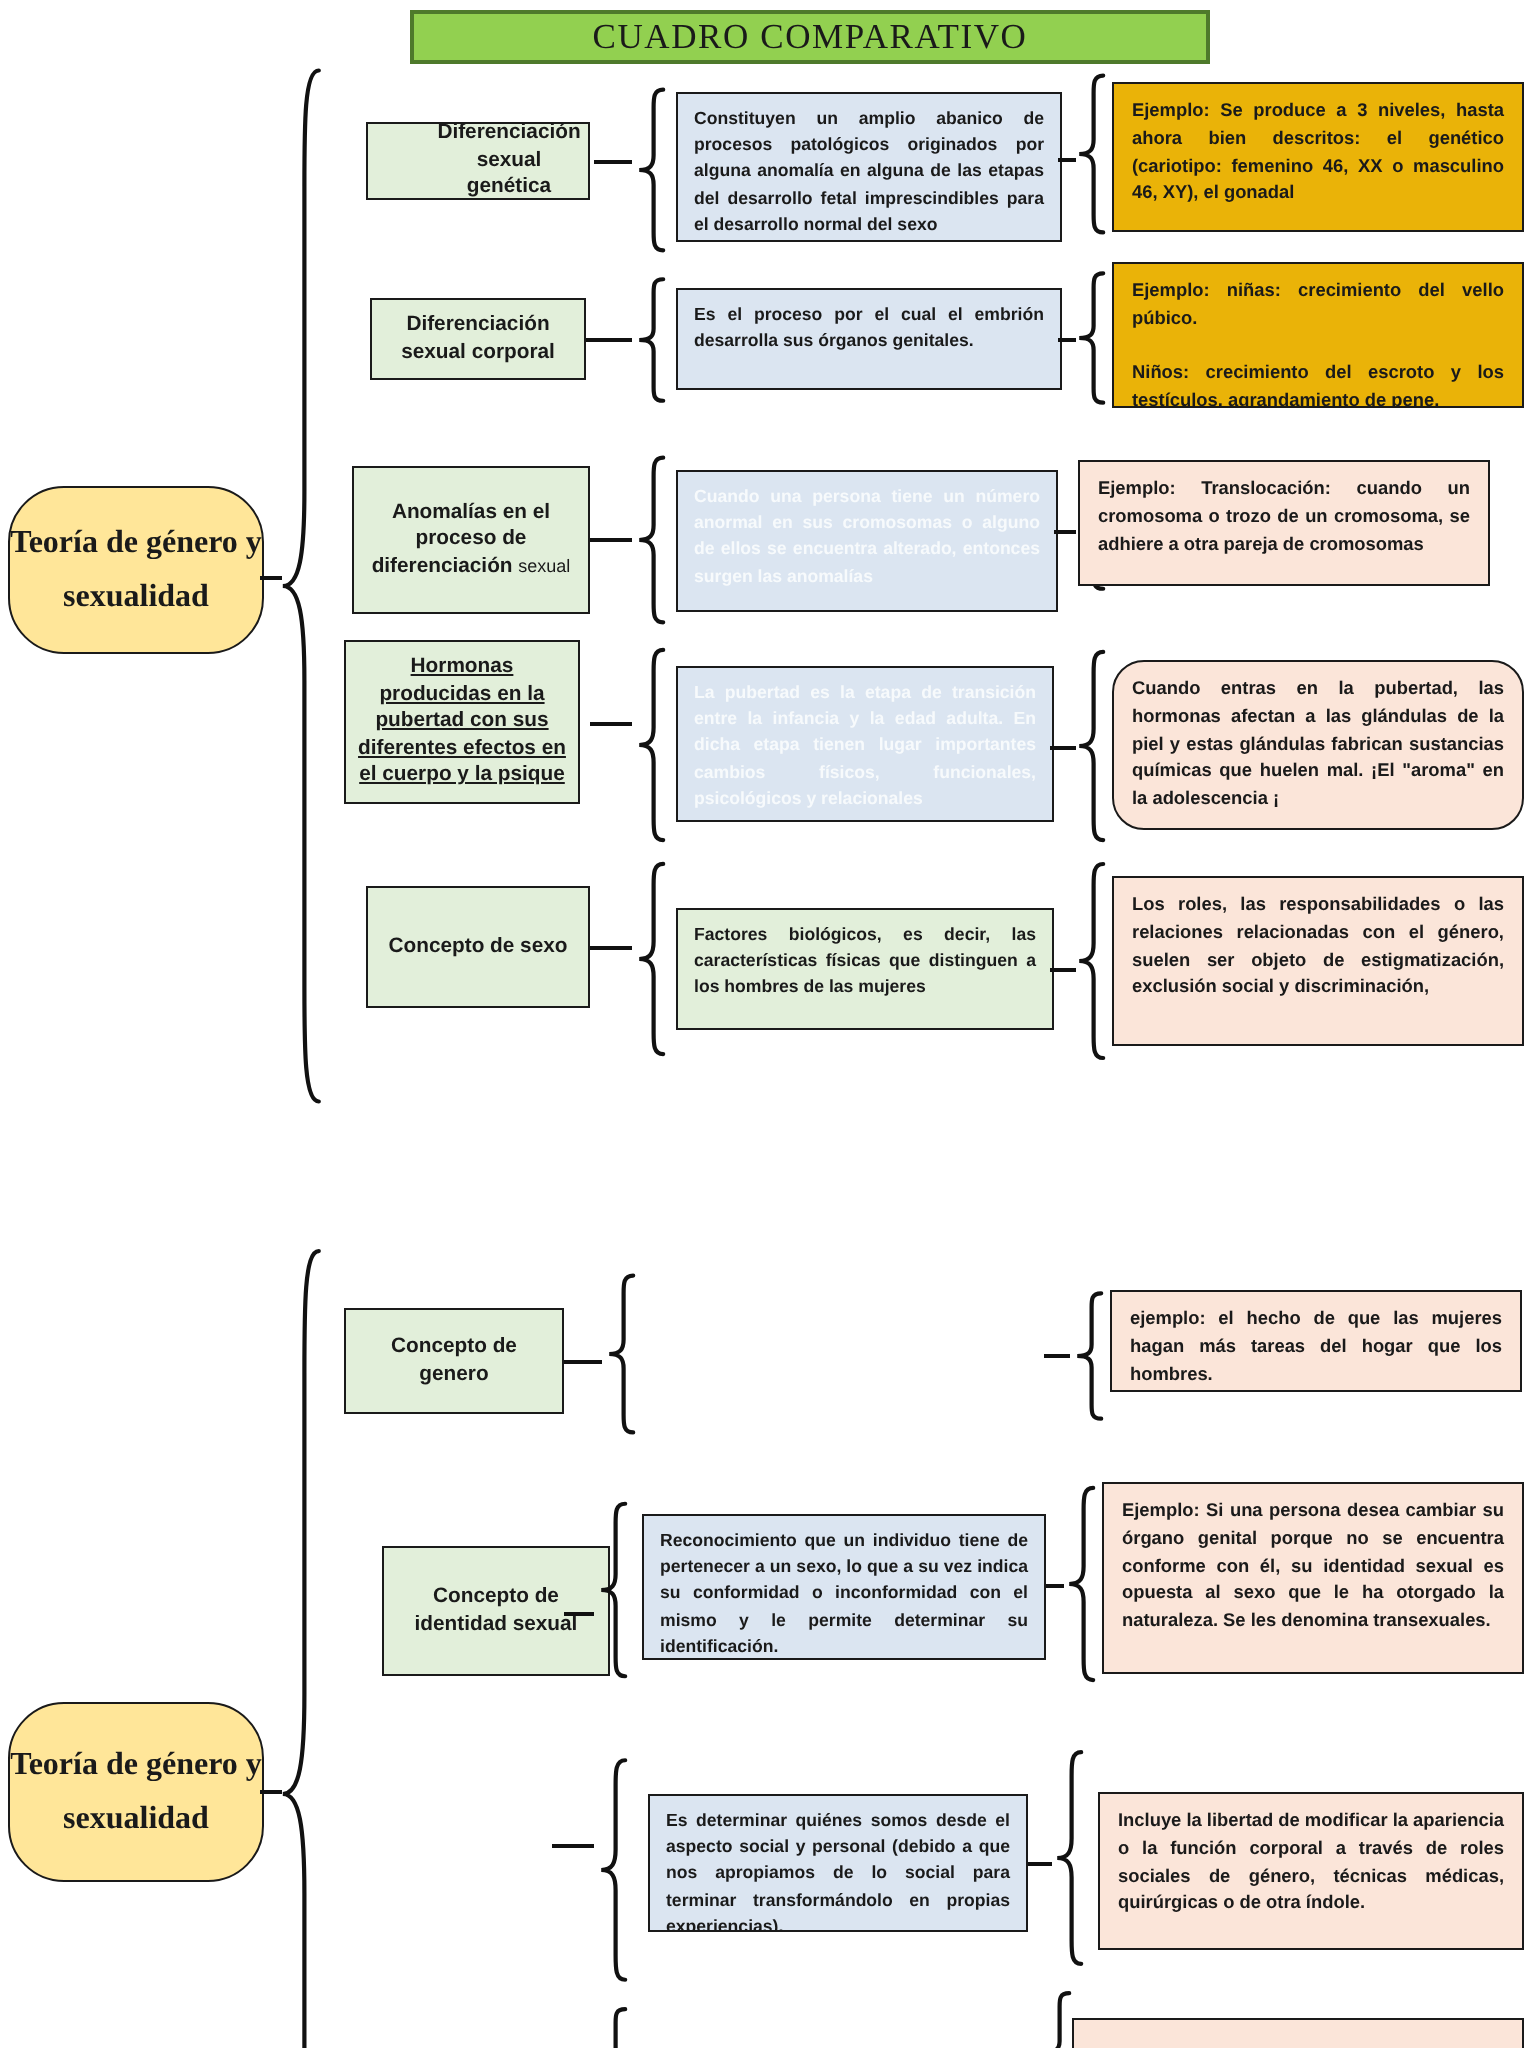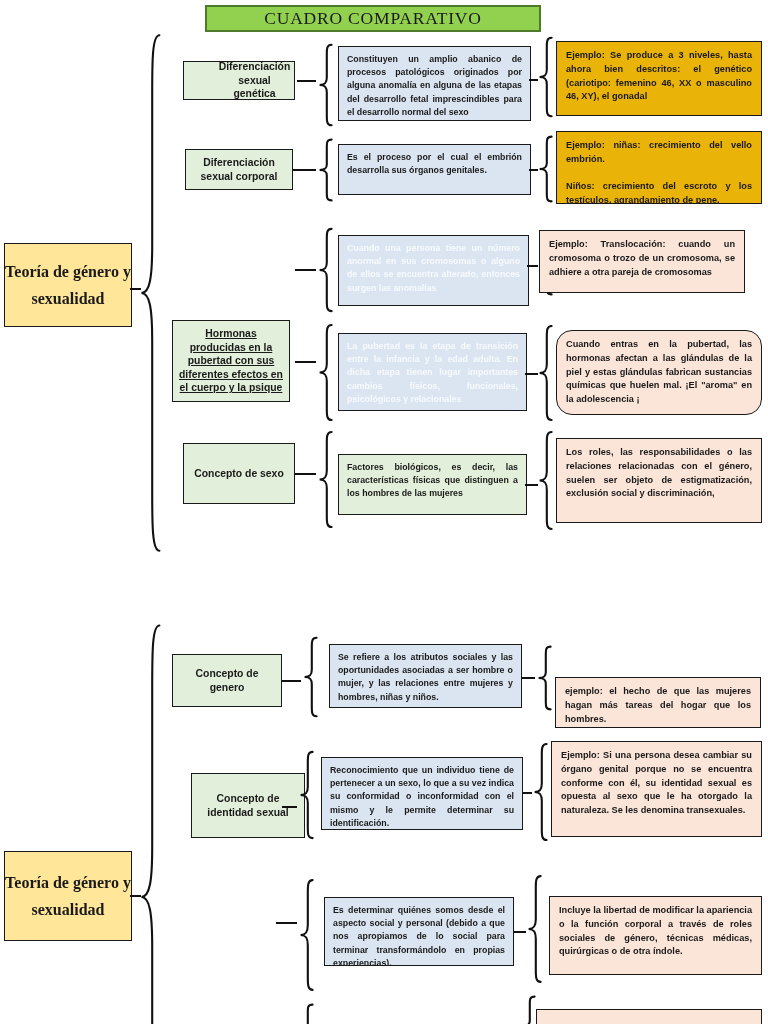--- a/index.html
+++ b/index.html
@@ -2,41 +2,41 @@
 <html><head>
 <meta charset="utf-8">
 <style>
   html,body{margin:0;padding:0;background:#fff;}
   .canvas{position:relative;width:768px;height:1024px;background:#ffffff;overflow:hidden;
           font-family:"Liberation Sans",sans-serif;color:#1a1a1a;}
   .box{position:absolute;box-sizing:border-box;border:1.6px solid #1a1a1a;}
   .header-box{background:#92d050;border:2px solid #4e7a2b;display:flex;align-items:center;justify-content:center;
           font-family:"Liberation Serif",serif;font-size:17.5px;letter-spacing:.8px;}
   .root-box{background:#ffe699;display:flex;align-items:center;justify-content:center;text-align:center;
-          font-family:"Liberation Serif",serif;font-size:16px;font-weight:600;line-height:1.7;border-width:1.8px;}
+          font-family:"Liberation Serif",serif;font-size:16px;font-weight:600;line-height:1.7;border-width:1.8px;border-radius:28px;}
   .topic{background:#e2efda;display:flex;flex-direction:column;align-items:center;justify-content:center;
           text-align:center;font-weight:700;font-size:10.4px;line-height:1.3;padding:2px 5px;}
   .topic .suffix{font-weight:400;font-size:9px;}
   .desc{background:#dbe5f1;font-size:8.8px;font-weight:600;text-align:justify;padding:6px 8px;
           line-height:1.5;overflow:hidden;}
   .desc.light{color:#f7fafc;}
   .desc.greenish{background:#e2efda;}
   .ex{background:#fbe5d9;font-size:9.2px;font-weight:700;text-align:justify;padding:7px 9px;
           line-height:1.5;overflow:hidden;white-space:pre-line;}
   .ex.cream{background:#eab308;}
   .brace{position:absolute;overflow:visible;}
   .brace path{fill:none;stroke:#111;stroke-width:2.1;vector-effect:non-scaling-stroke;stroke-linecap:round;}
   .conn{position:absolute;height:0;border-top:2.2px solid #111;}
 </style>
 </head>
 <body>
 
 <div class="canvas">
 
-  <div class="box header-box" style="left:205px;top:5px;width:336px;height:27px;">CUADRO COMPARATIVO</div>
+  <div class="box header-box" style="left:205px;top:5px;width:400px;height:27px;">CUADRO COMPARATIVO</div>
 
   <div class="box root-box" style="left:4px;top:243px;width:128px;height:84px;">Teoría de género y sexualidad</div>
   <div class="conn" style="left:130px;top:288px;width:11px;"></div>
   <svg class="brace" style="left:139px;top:30px;width:24px;height:526px;" viewBox="0 0 20 100" preserveAspectRatio="none">
       <path d="M17 1C11 1 11 6 11 12L11 41C11 47 9 50 2 50C9 50 11 53 11 59L11 88C11 94 11 99 17 99"></path>
     </svg>
 
   <div class="box topic" style="left:183px;top:61px;width:112px;height:39px;padding-left:36px;">
     <span>Diferenciación sexual genética</span>
   </div>
@@ -56,24 +56,27 @@
   </div>
   <div class="conn" style="left:293px;top:169px;width:23px;"></div>
   <svg class="brace" style="left:318px;top:139px;width:16px;height:62px;" viewBox="0 0 20 100" preserveAspectRatio="none">
       <path d="M17 1C11 1 11 6 11 12L11 41C11 47 9 50 2 50C9 50 11 53 11 59L11 88C11 94 11 99 17 99"></path>
     </svg>
   <div class="box desc" style="left:338px;top:144px;width:193px;height:51px;">Es el proceso por el cual el embrión desarrolla sus órganos genitales.</div>
   <div class="conn" style="left:529px;top:169px;width:9px;"></div>
   <svg class="brace" style="left:538px;top:136px;width:16px;height:66px;" viewBox="0 0 20 100" preserveAspectRatio="none">
       <path d="M17 1C11 1 11 6 11 12L11 41C11 47 9 50 2 50C9 50 11 53 11 59L11 88C11 94 11 99 17 99"></path>
     </svg>
-  <div class="box ex cream" style="left:556px;top:131px;width:206px;height:73px;">Ejemplo: niñas: crecimiento del vello embrión.
+  <div class="box ex cream" style="left:556px;top:131px;width:206px;height:73px;">Ejemplo: niñas: crecimiento del vello púbico.
 
 Niños: crecimiento del escroto y los testículos, agrandamiento de pene.</div>
 
+  <div class="box topic" style="left:176px;top:233px;width:119px;height:74px;">
+    <span><span>Anomalías en el proceso de diferenciación</span> <span class="suffix">sexual</span></span>
+  </div>
   <div class="conn" style="left:295px;top:269px;width:21px;"></div>
   <svg class="brace" style="left:318px;top:228px;width:16px;height:84px;" viewBox="0 0 20 100" preserveAspectRatio="none">
       <path d="M17 1C11 1 11 6 11 12L11 41C11 47 9 50 2 50C9 50 11 53 11 59L11 88C11 94 11 99 17 99"></path>
     </svg>
   <div class="box desc light" style="left:338px;top:235px;width:191px;height:71px;">Cuando una persona tiene un número anormal en sus cromosomas o alguno de ellos se encuentra alterado, entonces surgen las anomalías</div>
   <div class="conn" style="left:527px;top:265px;width:11px;"></div>
   <svg class="brace" style="left:538px;top:233px;width:16px;height:62px;" viewBox="0 0 20 100" preserveAspectRatio="none">
       <path d="M17 1C11 1 11 6 11 12L11 41C11 47 9 50 2 50C9 50 11 53 11 59L11 88C11 94 11 99 17 99"></path>
     </svg>
   <div class="box ex" style="left:539px;top:230px;width:206px;height:63px;">Ejemplo: Translocación: cuando un cromosoma o trozo de un cromosoma, se adhiere a otra pareja de cromosomas</div>
@@ -112,26 +115,25 @@
       <path d="M17 1C11 1 11 6 11 12L11 41C11 47 9 50 2 50C9 50 11 53 11 59L11 88C11 94 11 99 17 99"></path>
     </svg>
 
   <div class="box topic" style="left:172px;top:654px;width:110px;height:53px;">
     <span>Concepto de genero</span>
   </div>
   <div class="conn" style="left:282px;top:680px;width:19px;"></div>
   <svg class="brace" style="left:303px;top:637px;width:16px;height:80px;" viewBox="0 0 20 100" preserveAspectRatio="none">
       <path d="M17 1C11 1 11 6 11 12L11 41C11 47 9 50 2 50C9 50 11 53 11 59L11 88C11 94 11 99 17 99"></path>
     </svg>
-  <div class="box desc" style="left:329px;top:644px;width:193px;height:64px;">Se refiere a los atributos sociales y las oportunidades asociadas a ser hombre o mujer, y las relaciones entre mujeres y hombres, niñas y niños.</div>
   <div class="conn" style="left:522px;top:677px;width:13px;"></div>
   <svg class="brace" style="left:537px;top:646px;width:16px;height:64px;" viewBox="0 0 20 100" preserveAspectRatio="none">
       <path d="M17 1C11 1 11 6 11 12L11 41C11 47 9 50 2 50C9 50 11 53 11 59L11 88C11 94 11 99 17 99"></path>
     </svg>
-  <div class="box ex" style="left:555px;top:645px;width:206px;height:51px;margin-top:32px;">ejemplo: el hecho de que las mujeres hagan más tareas del hogar que los hombres.</div>
+  <div class="box ex" style="left:555px;top:645px;width:206px;height:51px;">ejemplo: el hecho de que las mujeres hagan más tareas del hogar que los hombres.</div>
 
   <div class="box topic" style="left:168px;top:773px;width:114px;height:65px;margin-left:23px;">
     <span>Concepto de identidad sexual</span>
   </div>
   <div class="conn" style="left:282px;top:806px;width:15px;"></div>
   <svg class="brace" style="left:299px;top:751px;width:16px;height:88px;" viewBox="0 0 20 100" preserveAspectRatio="none">
       <path d="M17 1C11 1 11 6 11 12L11 41C11 47 9 50 2 50C9 50 11 53 11 59L11 88C11 94 11 99 17 99"></path>
     </svg>
   <div class="box desc" style="left:321px;top:757px;width:202px;height:73px;">Reconocimiento que un individuo tiene de pertenecer a un sexo, lo que a su vez indica su conformidad o inconformidad con el mismo y le permite determinar su identificación.</div>
   <div class="conn" style="left:523px;top:792px;width:9px;"></div>

